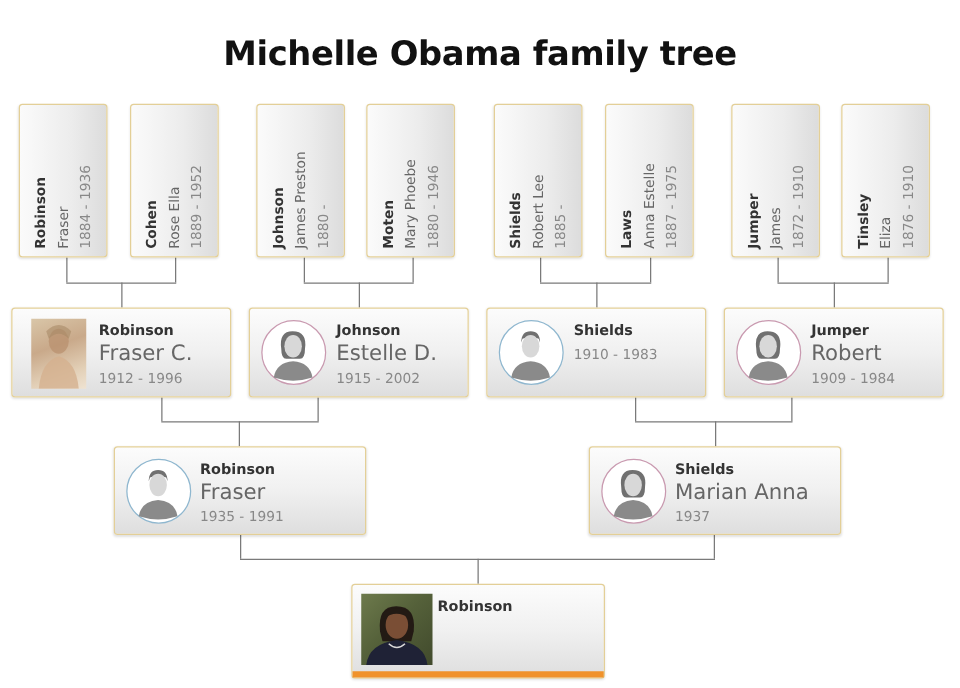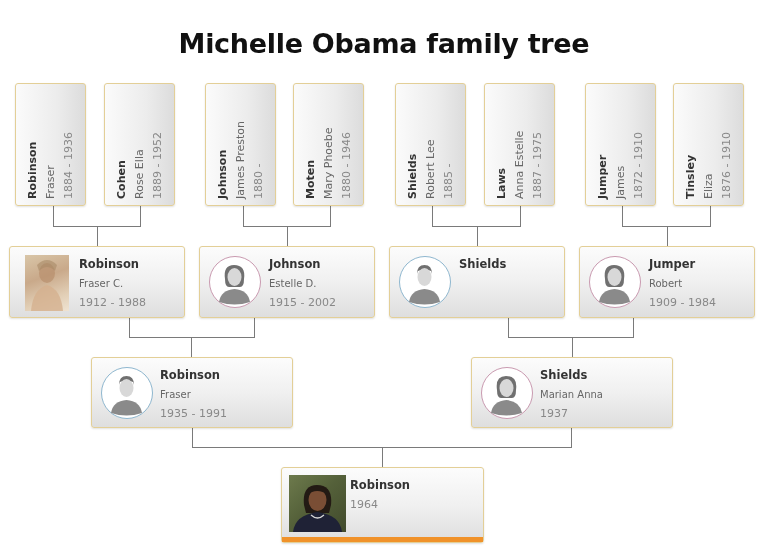--- a/index.html
+++ b/index.html
@@ -12,21 +12,21 @@
            border: 1px solid #e3cf97; border-radius: 3px;
            background: linear-gradient(to right, #fbfbfb 0%, #ececec 60%, #dcdcdc 100%);
            box-shadow: 0 1px 2px rgba(0,0,0,0.12); }
   .vtext { position: absolute; left: 8px; bottom: 6px; transform-origin: left bottom;
            transform: rotate(-90deg) translate(0, 100%); white-space: nowrap; width: 110px; }
   .vtext div { height: 18px; line-height: 18px; font-size: 11px; }
   .card { position: absolute; box-sizing: border-box; border: 1px solid #e3cf97; border-radius: 3px;
           background: linear-gradient(to bottom, #fcfcfc 0%, #f0f0f0 50%, #dedede 100%);
           box-shadow: 0 1px 2px rgba(0,0,0,0.12); }
   .surname { font-weight: bold; font-size: 11.5px; color: #333; }
-  .given { font-size: 10px; color: #666; }
+  .given { font-size: 17px; color: #666; }
   .years { font-size: 11px; color: #888; }
   .info { position: absolute; top: 8px; line-height: 19px; }
   .avatar-circle { position: absolute; width: 52px; height: 52px; border-radius: 50%; background: #fff;
                    box-sizing: border-box; }
   .avatar-circle.male { border: 1.5px solid #8fb7cf; }
   .avatar-circle.female { border: 1.5px solid #c99ab0; }
   .avatar-circle svg { position: absolute; left: 0; top: 0; }
   .photo { position: absolute; }
   .orange-bar { position: absolute; left: 0; bottom: 0; width: 100%; height: 5px; background: #f0922a; }
 </style>
@@ -131,21 +131,21 @@
   <div class="photo" style="left:15px;top:8px;width:44px;height:56px;background:linear-gradient(160deg,#d9c6a8 0%,#c9a98a 40%,#e2cfb6 75%,#efe3d2 100%);">
     <svg width="44" height="56" viewBox="0 0 44 56">
       <ellipse cx="22" cy="18" rx="8" ry="10" fill="#b88f6c" opacity="0.7"></ellipse>
       <path d="M12 10 Q22 0 32 10 L30 16 Q22 8 14 16 Z" fill="#a88a68" opacity="0.6"></path>
       <path d="M6 56 Q8 34 22 30 Q36 34 38 56 Z" fill="#d4b08e" opacity="0.8"></path>
     </svg>
   </div>
   <div class="info" style="left:69px;">
     <div class="surname">Robinson</div>
     <div class="given">Fraser C.</div>
-    <div class="years">1912 - 1988</div>
+    <div class="years">1912 - 1996</div>
   </div>
 </div>
 
 <div class="card" style="left:199px;top:246px;width:176px;height:72px;">
   <div class="avatar-circle female" style="left:9px;top:9px;">
     <svg width="49" height="49" viewBox="0 0 49 49">
       <path d="M15 22 Q13 8 24 8 Q36 8 34 22 Q34 30 30 30 L19 30 Q15 30 15 22 Z" fill="#707070"></path>
       <ellipse cx="24.5" cy="20" rx="7" ry="9" fill="#d8d8d8"></ellipse>
       <path d="M9 45 Q11 33 24.5 32 Q38 33 40 45 Q24.5 50 9 45 Z" fill="#8a8a8a"></path>
     </svg>
@@ -160,20 +160,21 @@
 <div class="card" style="left:389px;top:246px;width:176px;height:72px;">
   <div class="avatar-circle male" style="left:9px;top:9px;">
     <svg width="49" height="49" viewBox="0 0 49 49">
       <path d="M17 17 Q17 8 24.5 8 Q32 8 32 17 L31 14 Q24.5 11 18 14 Z" fill="#707070"></path>
       <ellipse cx="24.5" cy="20" rx="7" ry="9" fill="#d8d8d8"></ellipse>
       <path d="M9 45 Q11 33 24.5 32 Q38 33 40 45 Q24.5 50 9 45 Z" fill="#8a8a8a"></path>
     </svg>
   </div>
   <div class="info" style="left:69px;">
     <div class="surname">Shields</div>
+    <div class="years">1910 - 1983</div>
   </div>
 </div>
 
 <div class="card" style="left:579px;top:246px;width:176px;height:72px;">
   <div class="avatar-circle female" style="left:9px;top:9px;">
     <svg width="49" height="49" viewBox="0 0 49 49">
       <path d="M15 22 Q13 8 24 8 Q36 8 34 22 Q34 30 30 30 L19 30 Q15 30 15 22 Z" fill="#707070"></path>
       <ellipse cx="24.5" cy="20" rx="7" ry="9" fill="#d8d8d8"></ellipse>
       <path d="M9 45 Q11 33 24.5 32 Q38 33 40 45 Q24.5 50 9 45 Z" fill="#8a8a8a"></path>
     </svg>
@@ -220,16 +221,15 @@
     <svg width="57" height="57" viewBox="0 0 57 57">
       <path d="M15 30 Q13 10 28 10 Q44 10 42 30 L40 38 L17 38 Z" fill="#231a14"></path>
       <ellipse cx="28.5" cy="25" rx="9" ry="11" fill="#7a4e35"></ellipse>
       <path d="M18 20 Q28 12 39 20 L39 15 Q28 8 18 15 Z" fill="#231a14"></path>
       <path d="M4 57 Q6 40 28.5 37 Q51 40 53 57 Z" fill="#1f2236"></path>
       <path d="M22 40 Q28.5 46 35 40" stroke="#d8d8d8" stroke-width="1.2" fill="none"></path>
     </svg>
   </div>
   <div class="info" style="left:68px;top:8px;">
     <div class="surname">Robinson</div>
-    <div class="years">1964</div>
   </div>
   <div class="orange-bar"></div>
 </div>
 
 </body></html>

